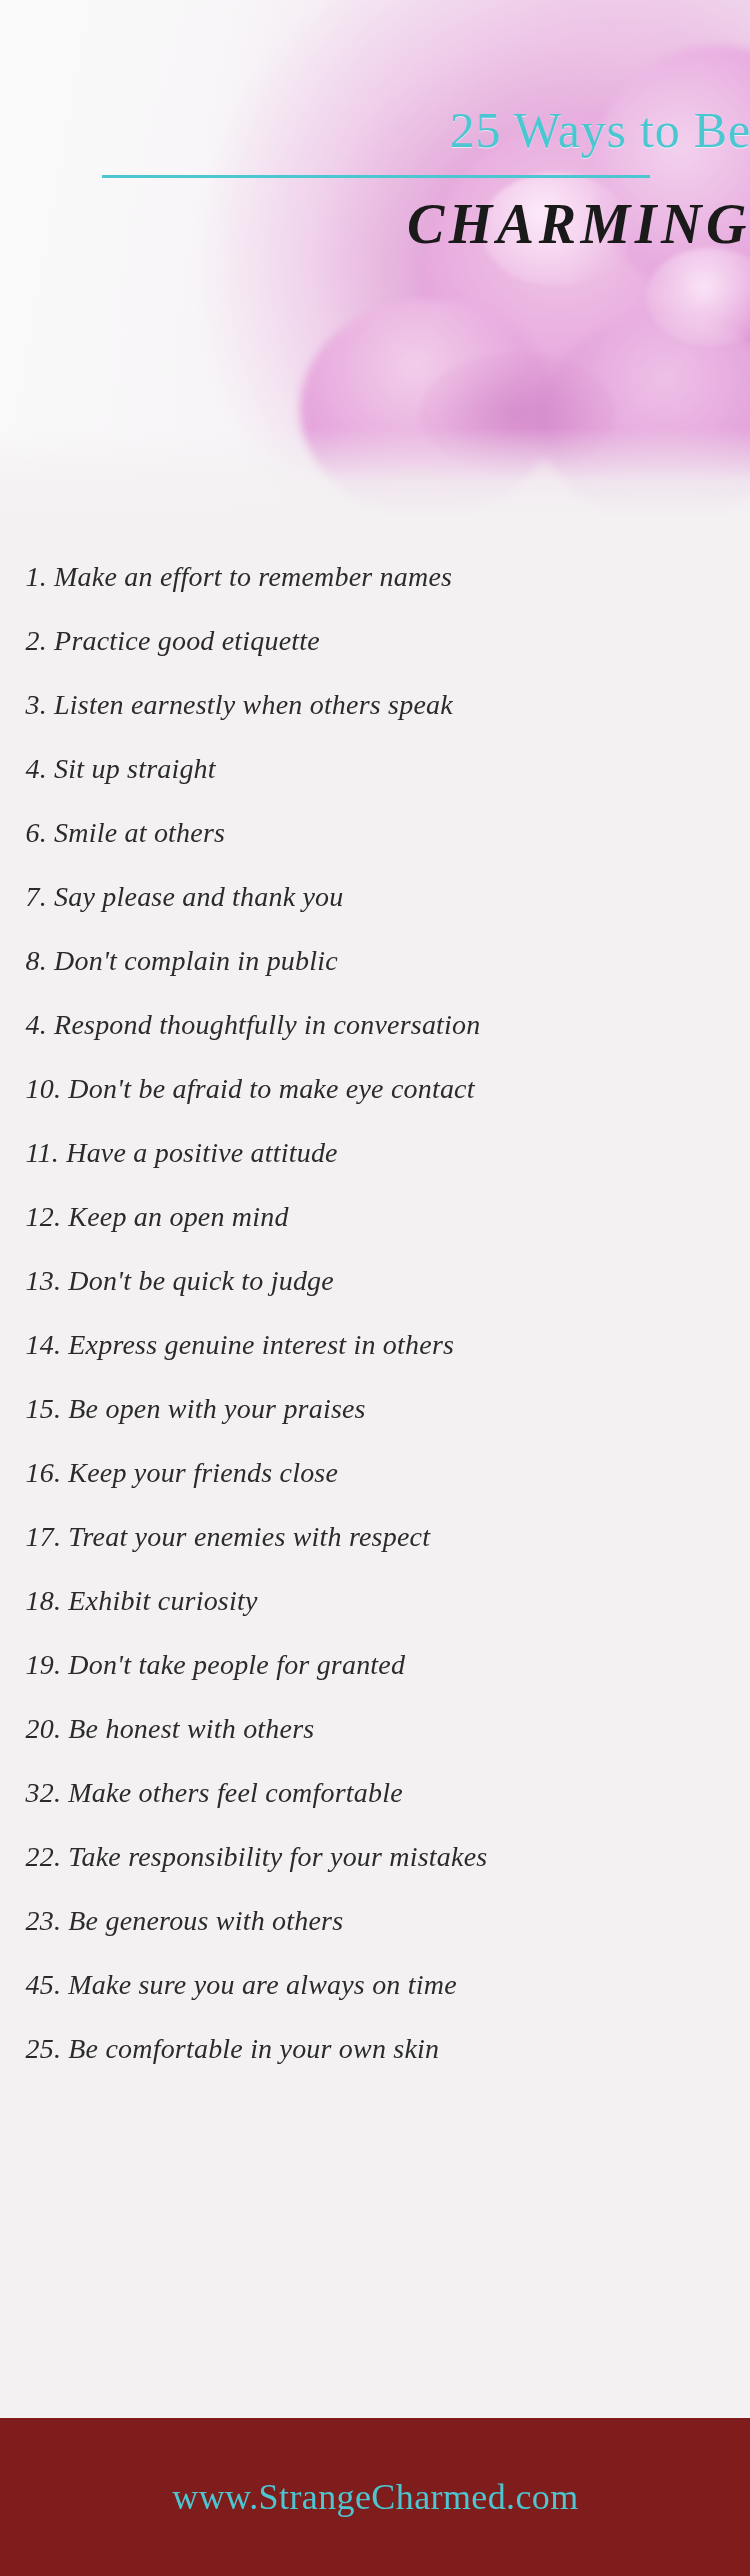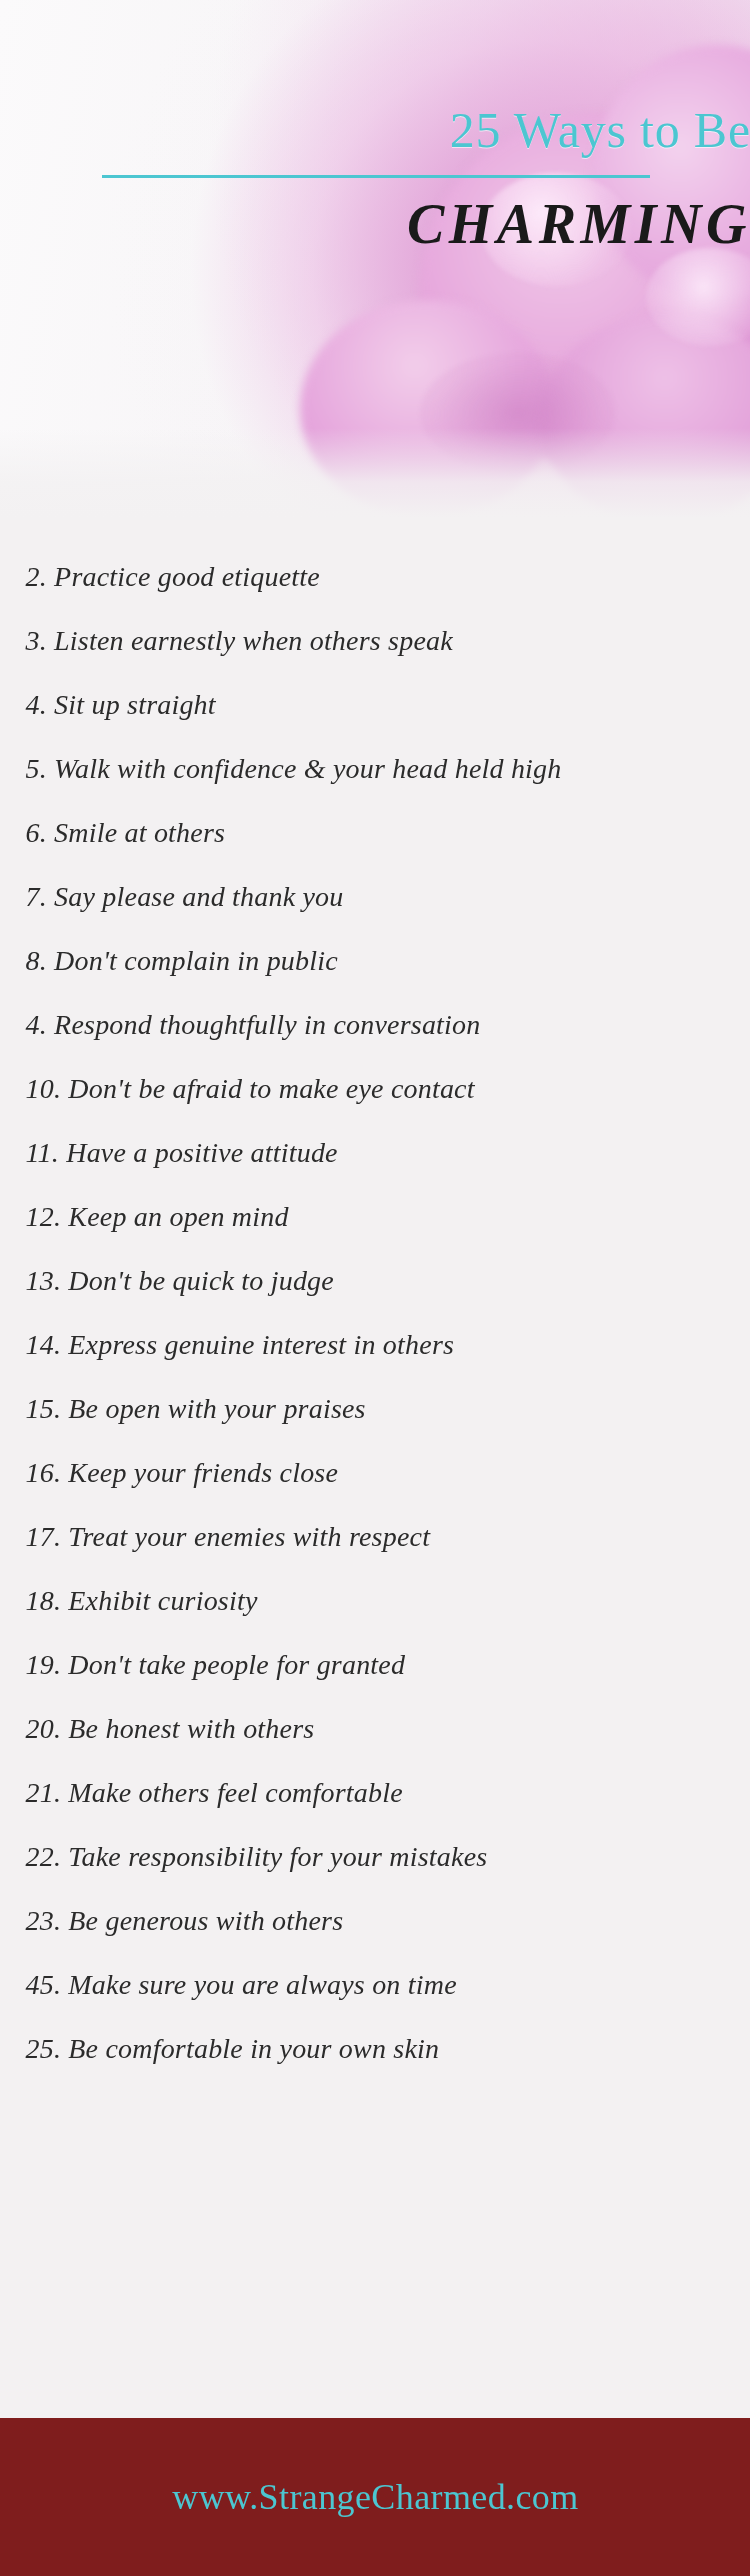--- a/index.html
+++ b/index.html
@@ -163,40 +163,40 @@
 
     <div class="title-wrap">
       <div class="title-line1">25 Ways to Be</div>
       <div class="title-rule"></div>
       <div class="title-line2">CHARMING</div>
     </div>
   </div>
 
   <div class="list-area">
     <ol class="tips">
+      <li>1. Make an effort to remember names</li>
       <li>2. Practice good etiquette</li>
       <li>3. Listen earnestly when others speak</li>
       <li>4. Sit up straight</li>
-      <li>5. Walk with confidence &amp; your head held high</li>
       <li>6. Smile at others</li>
       <li>7. Say please and thank you</li>
       <li>8. Don't complain in public</li>
       <li>4. Respond thoughtfully in conversation</li>
       <li>10. Don't be afraid to make eye contact</li>
       <li>11. Have a positive attitude</li>
       <li>12. Keep an open mind</li>
       <li>13. Don't be quick to judge</li>
       <li>14. Express genuine interest in others</li>
       <li>15. Be open with your praises</li>
       <li>16. Keep your friends close</li>
       <li>17. Treat your enemies with respect</li>
       <li>18. Exhibit curiosity</li>
       <li>19. Don't take people for granted</li>
       <li>20. Be honest with others</li>
-      <li>21. Make others feel comfortable</li>
+      <li>32. Make others feel comfortable</li>
       <li>22. Take responsibility for your mistakes</li>
       <li>23. Be generous with others</li>
       <li>45. Make sure you are always on time</li>
       <li>25. Be comfortable in your own skin</li>
     </ol>
   </div>
 
   <div class="footer">
     <div class="footer-url">www.StrangeCharmed.com</div>
   </div>

